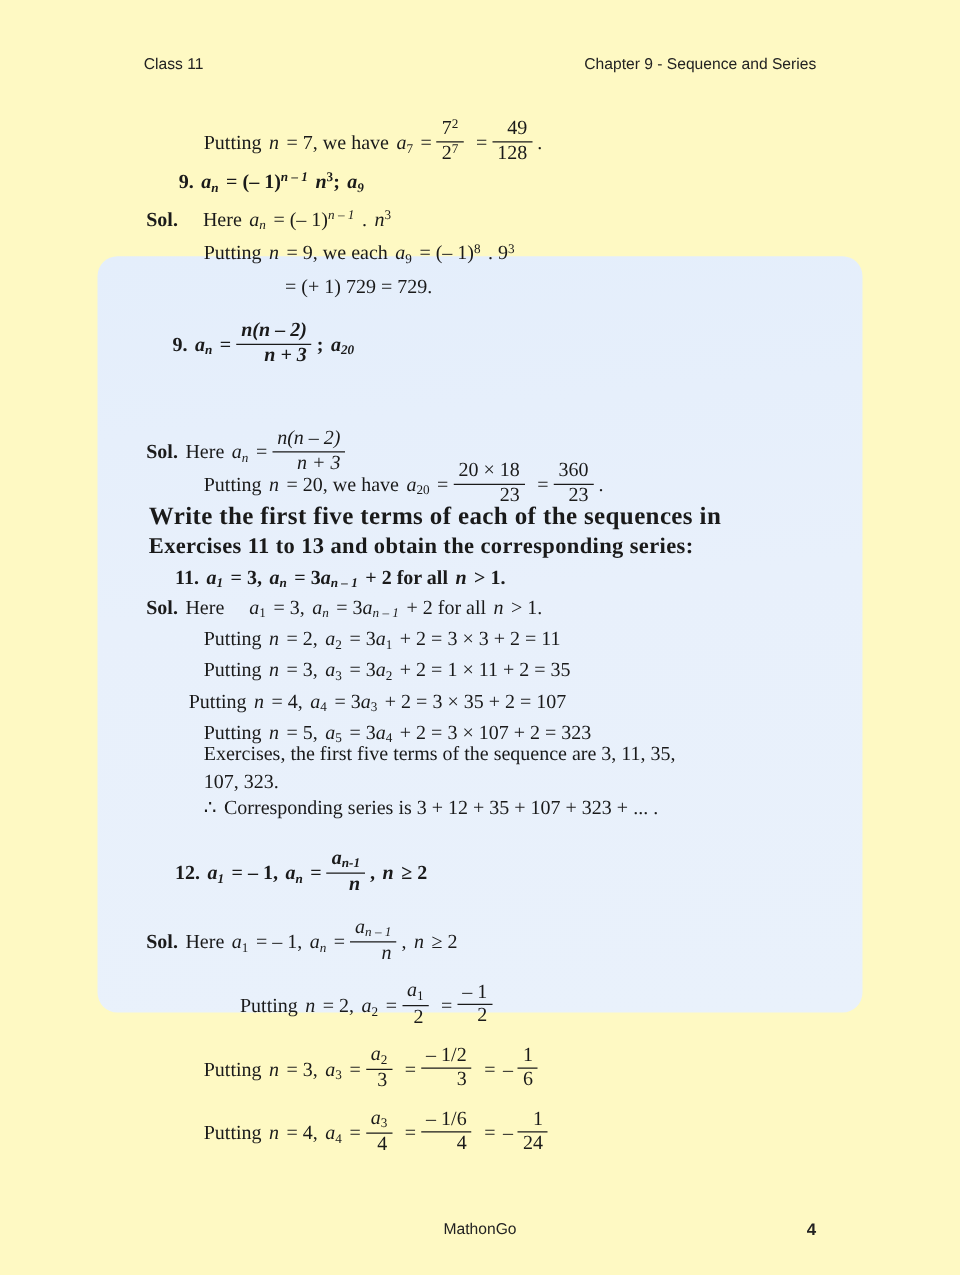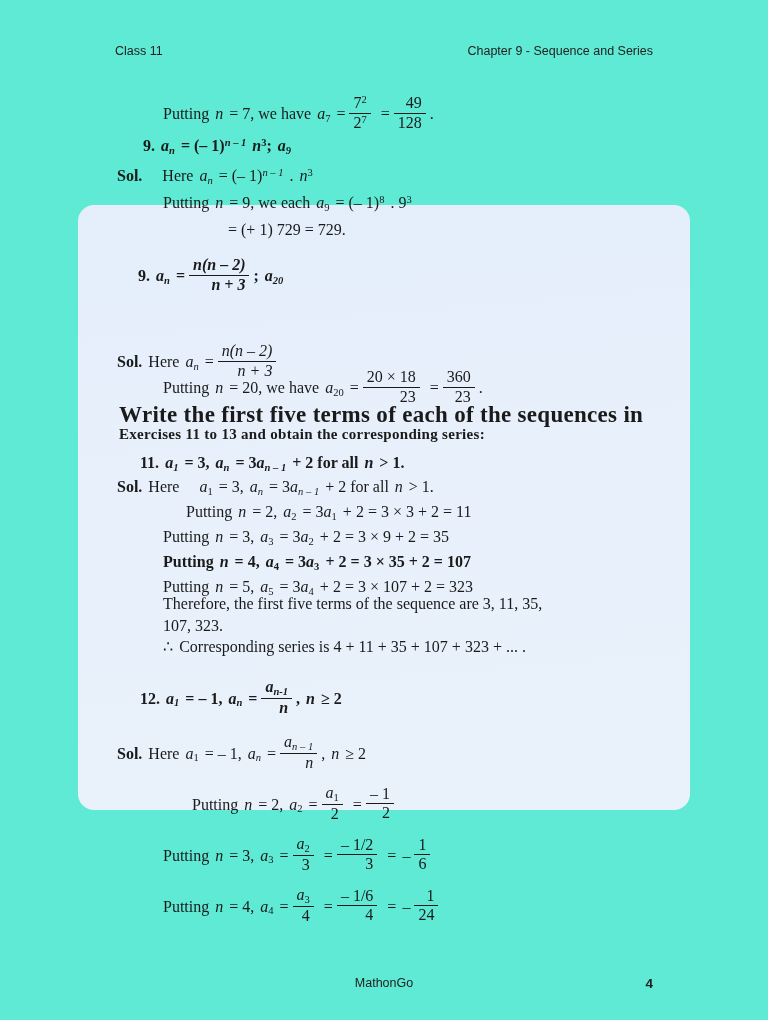--- a/index.html
+++ b/index.html
@@ -4,21 +4,21 @@
 <style>
   html, body {
     margin: 0;
     padding: 0;
     background: #ffffff;
   }
   .page {
     position: relative;
     width: 768px;
     height: 1020px;
-    background: #5eead4;
+    background: #fef9c3;
     overflow: hidden;
     font-family: "Liberation Serif", serif;
     color: #1a1a1a;
   }
 
   
   .watermark {
     position: absolute;
     left: 210px;
     top: 400px;
@@ -162,52 +162,52 @@
     </div>
 
     <div class="line" style="left:117px; top:312px;margin-top:32px;">
       <span class="bold">Sol.</span><span class="sp"></span><span>Here</span><span class="sp"></span><span class="ital">a</span><span class="sub ital">n</span><span class="sp"></span><span>=</span><span class="frac ital"><span class="num">n(n – 2)</span><span class="den">n + 3</span></span>
     </div>
 
     <div class="line" style="left:163px; top:370px;">
       <span>Putting</span><span class="sp"></span><span class="ital">n</span><span class="sp"></span><span>= 20, we have</span><span class="sp"></span><span class="ital">a</span><span class="sub">20</span><span class="sp"></span><span>=</span><span class="frac"><span class="num">20 × 18</span><span class="den">23</span></span><span class="sp"></span><span>=</span><span class="frac"><span class="num">360</span><span class="den">23</span></span><span>.</span>
     </div>
 
-    <div class="line bold" style="left:119px; top:403px; font-size:23px; letter-spacing:.3px;">Write the first five terms of each of the sequences in</div>
-    <div class="line bold" style="left:119px; top:427px; font-size:15px; letter-spacing:.3px;">Exercises 11 to 13 and obtain the corresponding series:</div>
+    <div class="line bold" style="left:119px; top:403px; font-size:20px; letter-spacing:.3px;">Write the first five terms of each of the sequences in</div>
+    <div class="line bold" style="left:119px; top:427px; font-size:18px; letter-spacing:.3px;">Exercises 11 to 13 and obtain the corresponding series:</div>
 
     <div class="line bold" style="left:140px; top:455px;">
       <span>11.</span><span class="sp"></span><span class="bi">a</span><span class="sub bi">1</span><span class="sp"></span><span>= 3,</span><span class="sp"></span><span class="bi">a</span><span class="sub bi">n</span><span class="sp"></span><span>= 3</span><span class="bi">a</span><span class="sub bi">n – 1</span><span class="sp"></span><span>+ 2 for all</span><span class="sp"></span><span class="bi">n</span><span class="sp"></span><span>&gt; 1.</span>
     </div>
 
     <div class="line" style="left:117px; top:479px;">
       <span class="bold">Sol.</span><span class="sp"></span><span>Here</span><span class="sp3"></span><span class="ital">a</span><span class="sub">1</span><span class="sp"></span><span>= 3,</span><span class="sp"></span><span class="ital">a</span><span class="sub ital">n</span><span class="sp"></span><span>= 3</span><span class="ital">a</span><span class="sub ital">n – 1</span><span class="sp"></span><span>+ 2 for all</span><span class="sp"></span><span class="ital">n</span><span class="sp"></span><span>&gt; 1.</span>
     </div>
 
-    <div class="line" style="left:163px; top:504px;margin-left:23px;">
+    <div class="line" style="left:163px; top:504px;">
       <span>Putting</span><span class="sp"></span><span class="ital">n</span><span class="sp"></span><span>= 2,</span><span class="sp"></span><span class="ital">a</span><span class="sub">2</span><span class="sp"></span><span>= 3</span><span class="ital">a</span><span class="sub">1</span><span class="sp"></span><span>+ 2 = 3 × 3 + 2 = 11</span>
     </div>
 
     <div class="line" style="left:163px; top:529px;">
-      <span>Putting</span><span class="sp"></span><span class="ital">n</span><span class="sp"></span><span>= 3,</span><span class="sp"></span><span class="ital">a</span><span class="sub">3</span><span class="sp"></span><span>= 3</span><span class="ital">a</span><span class="sub">2</span><span class="sp"></span><span>+ 2 = 3 × 9 + 2 = 35</span>
-    </div>
-
-    <div class="line" style="left:163px; top:554px;font-weight:bold;">
+      <span>Putting</span><span class="sp"></span><span class="ital">n</span><span class="sp"></span><span>= 3,</span><span class="sp"></span><span class="ital">a</span><span class="sub">3</span><span class="sp"></span><span>= 3</span><span class="ital">a</span><span class="sub">2</span><span class="sp"></span><span>+ 2 = 1 × 11 + 2 = 35</span>
+    </div>
+
+    <div class="line" style="left:151px; top:554px;">
       <span>Putting</span><span class="sp"></span><span class="ital">n</span><span class="sp"></span><span>= 4,</span><span class="sp"></span><span class="ital">a</span><span class="sub">4</span><span class="sp"></span><span>= 3</span><span class="ital">a</span><span class="sub">3</span><span class="sp"></span><span>+ 2 = 3 × 35 + 2 = 107</span>
     </div>
 
     <div class="line" style="left:163px; top:579px;">
       <span>Putting</span><span class="sp"></span><span class="ital">n</span><span class="sp"></span><span>= 5,</span><span class="sp"></span><span class="ital">a</span><span class="sub">5</span><span class="sp"></span><span>= 3</span><span class="ital">a</span><span class="sub">4</span><span class="sp"></span><span>+ 2 = 3 × 107 + 2 = 323</span>
     </div>
 
-    <div class="line" style="left:163px; top:596px;">Therefore, the first five terms of the sequence are 3, 11, 35,</div>
+    <div class="line" style="left:163px; top:596px;">Exercises, the first five terms of the sequence are 3, 11, 35,</div>
     <div class="line" style="left:163px; top:618px;">107, 323.</div>
 
     <div class="line" style="left:163px; top:639px;">
-      <span>∴</span><span class="sp"></span><span>Corresponding series is 4 + 11 + 35 + 107 + 323 + ... .</span>
+      <span>∴</span><span class="sp"></span><span>Corresponding series is 3 + 12 + 35 + 107 + 323 + ... .</span>
     </div>
 
     <div class="line bold" style="left:140px; top:680px;font-family:Liberation Serif, serif;">
       <span>12.</span><span class="sp"></span><span class="bi">a</span><span class="sub bi">1</span><span class="sp"></span><span>= – 1,</span><span class="sp"></span><span class="bi">a</span><span class="sub bi">n</span><span class="sp"></span><span>=</span><span class="frac bi"><span class="num"><span>a</span><span class="sub">n-1</span></span><span class="den">n</span></span><span>,</span><span class="sp"></span><span class="bi">n</span><span class="sp"></span><span>≥ 2</span>
     </div>
 
     <div class="line" style="left:117px; top:735px;">
       <span class="bold">Sol.</span><span class="sp"></span><span>Here</span><span class="sp"></span><span class="ital">a</span><span class="sub">1</span><span class="sp"></span><span>= – 1,</span><span class="sp"></span><span class="ital">a</span><span class="sub ital">n</span><span class="sp"></span><span>=</span><span class="frac"><span class="num"><span class="ital">a</span><span class="sub ital">n – 1</span></span><span class="den ital">n</span></span><span>,</span><span class="sp"></span><span class="ital">n</span><span class="sp"></span><span>≥ 2</span>
     </div>
 

